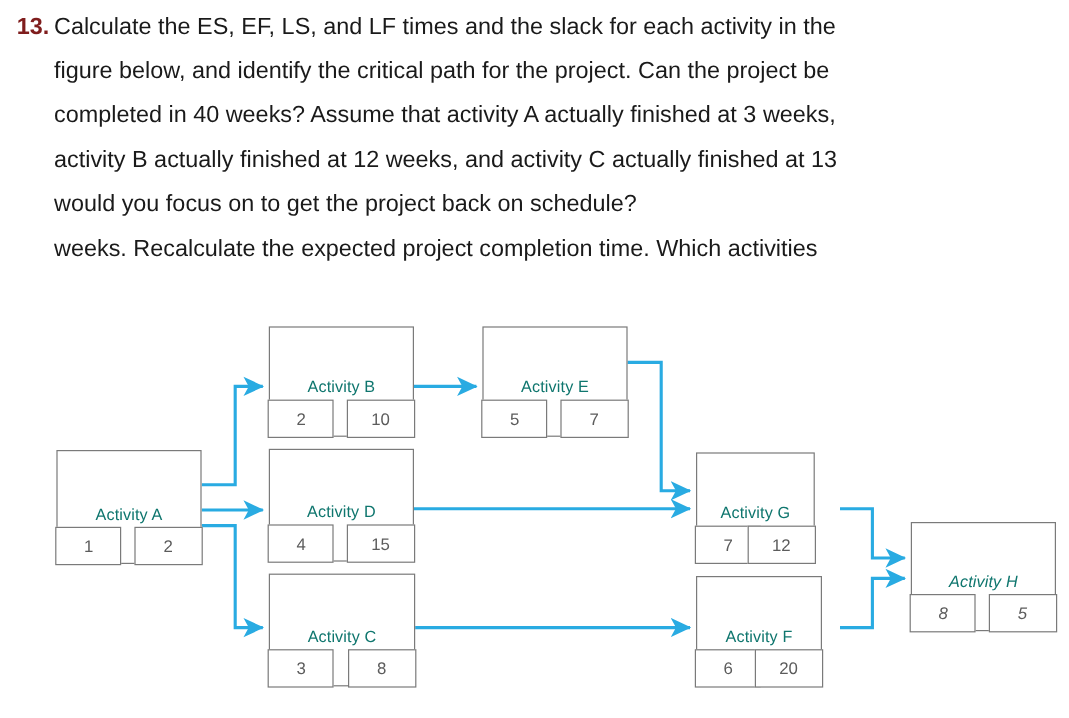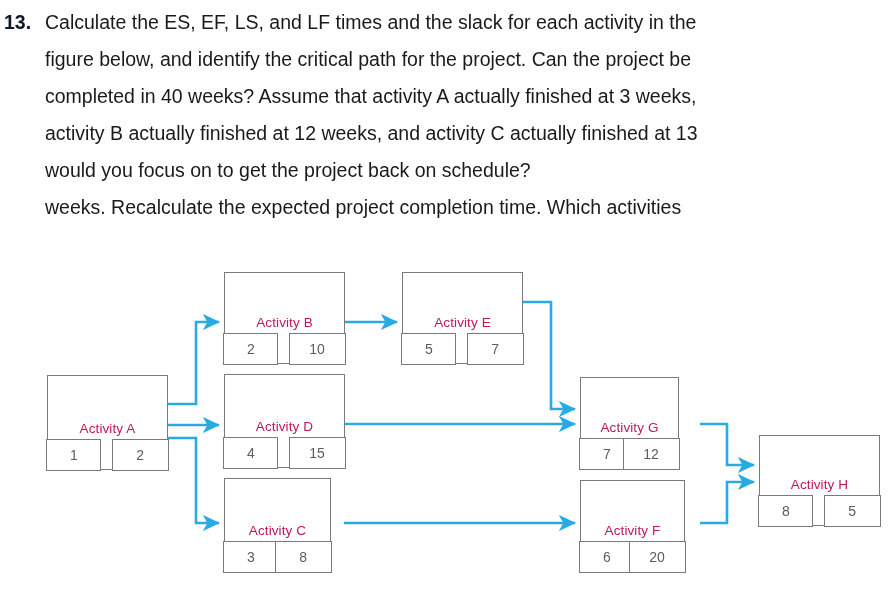--- a/index.html
+++ b/index.html
@@ -26,25 +26,25 @@
   .q-line {
     position: relative;
     height: 37px;
     line-height: 37px;
     font-size: 19.5px;
     color: #1a1a1a;
     white-space: nowrap;
   }
   .q-num {
     position: absolute;
-    left: 4px;
+    left: 14px;
     top: 0;
     font-weight: bold;
     font-size: 19.5px;
-    color: #0f172a;
+    color: #7f1d1d;
   }
   .q-text {
     position: absolute;
     left: 45px;
     top: 0;
   }
 
   
   #diagram {
     position: absolute;
@@ -67,21 +67,21 @@
     border: 1.6px solid #7a7a7a;
     background: #ffffff;
   }
   .node-label {
     position: absolute;
     left: 0;
     right: 0;
     bottom: 33px;
     text-align: center;
     font-size: 13.5px;
-    color: #be185d;
+    color: #0f766e;
     letter-spacing: 0.1px;
   }
   .cell {
     position: absolute;
     bottom: -1.6px;
     height: 32px;
     box-sizing: border-box;
     border: 1.6px solid #7a7a7a;
     background: #ffffff;
     font-size: 14px;
@@ -165,21 +165,21 @@
     <div class="cell cell-left">2</div>
     <div class="cell cell-right">10</div>
   </div>
 
   <div class="node" style="left:224px; top:374px; width:121px; height:94px;">
     <div class="node-label">Activity D</div>
     <div class="cell cell-left">4</div>
     <div class="cell cell-right">15</div>
   </div>
 
-  <div class="node" style="left:224px; top:478px; width:107px; height:94px;">
+  <div class="node" style="left:224px; top:478px; width:122px; height:94px;">
     <div class="node-label">Activity C</div>
     <div class="cell cell-left">3</div>
     <div class="cell cell-right">8</div>
   </div>
 
   <div class="node" style="left:402px; top:272px; width:121px; height:92px;">
     <div class="node-label">Activity E</div>
     <div class="cell cell-left">5</div>
     <div class="cell cell-right">7</div>
   </div>
@@ -189,19 +189,19 @@
     <div class="cell cell-left">7</div>
     <div class="cell cell-right">12</div>
   </div>
 
   <div class="node" style="left:580px; top:480px; width:105px; height:92px;">
     <div class="node-label">Activity F</div>
     <div class="cell cell-left">6</div>
     <div class="cell cell-right">20</div>
   </div>
 
-  <div class="node" style="left:759px; top:435px; width:121px; height:91px;">
+  <div class="node" style="left:759px; top:435px; width:121px; height:91px;font-style:italic;">
     <div class="node-label">Activity H</div>
     <div class="cell cell-left">8</div>
     <div class="cell cell-right">5</div>
   </div>
 
 </div>
 
 </body></html>

